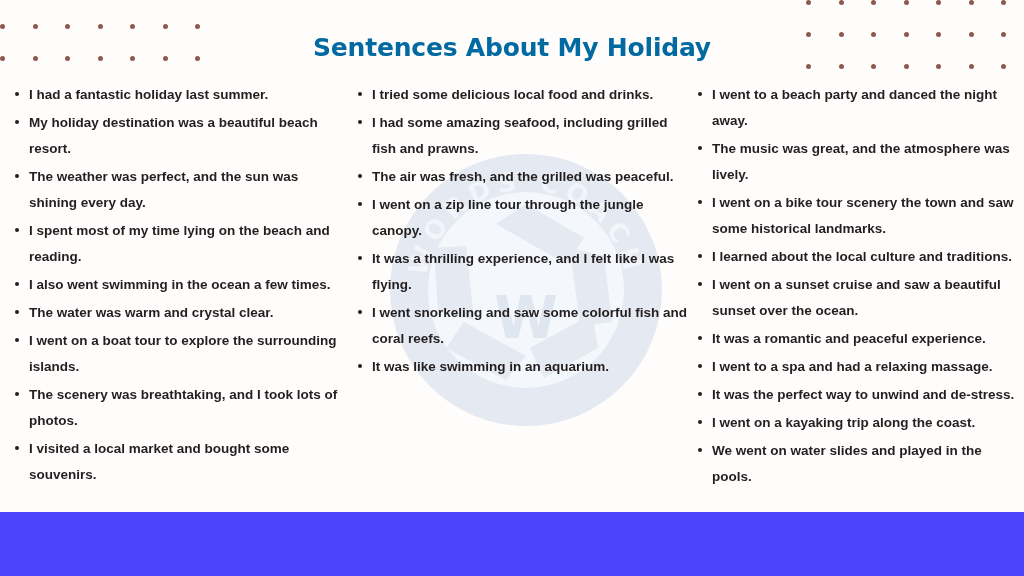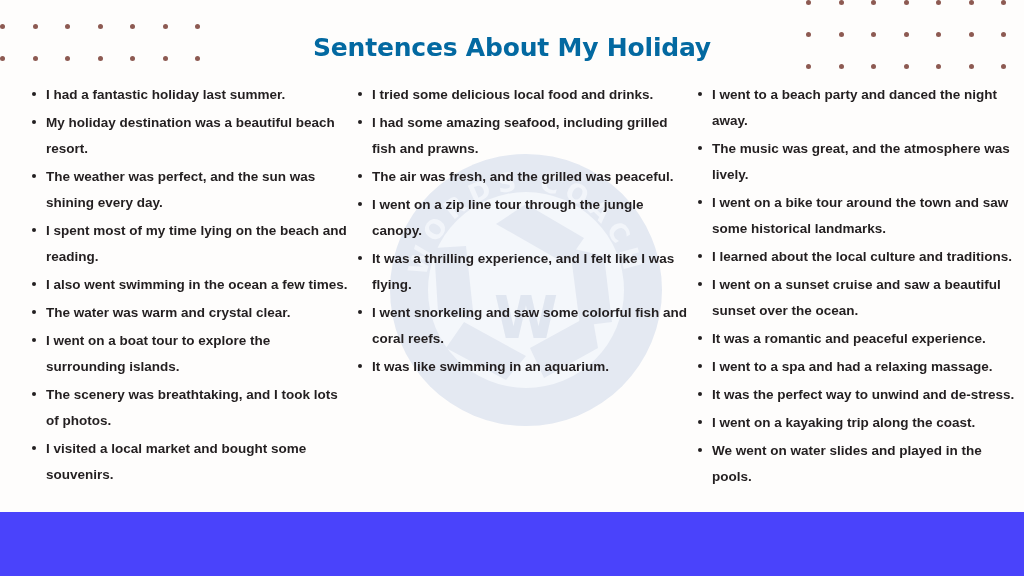--- a/index.html
+++ b/index.html
@@ -69,21 +69,21 @@
     left: 0;
     top: 82px;
     width: 1024px;
     height: 428px;
     display: flex;
     align-items: flex-start;
   }
   .column {
     box-sizing: border-box;
   }
-  #column-1 { width: 355px; padding-left: 29px; padding-right: 6px; }
+  #column-1 { width: 355px; padding-left: 12px; padding-right: 6px; }
   #column-2 { width: 340px; padding-left: 0px; padding-right: 4px; }
   #column-3 { width: 329px; padding-left: 0px; padding-right: 6px; }
 
   ul.sentence-list {
     list-style: none;
     margin: 0;
     padding: 0;
   }
   ul.sentence-list li {
     position: relative;
@@ -206,21 +206,21 @@
           <li><span class="bullet"></span><span>I went on a zip line tour through the jungle canopy.</span></li>
           <li><span class="bullet"></span><span>It was a thrilling experience, and I felt like I was flying.</span></li>
           <li><span class="bullet"></span><span>I went snorkeling and saw some colorful fish and coral reefs.</span></li>
           <li><span class="bullet"></span><span>It was like swimming in an aquarium.</span></li>
         </ul>
     </div>
     <div class="column" id="column-3">
       <ul class="sentence-list">
           <li><span class="bullet"></span><span>I went to a beach party and danced the night away.</span></li>
           <li><span class="bullet"></span><span>The music was great, and the atmosphere was lively.</span></li>
-          <li><span class="bullet"></span><span>I went on a bike tour around the town and saw some historical landmarks.</span></li>
+          <li><span class="bullet"></span><span>I went on a bike tour scenery the town and saw some historical landmarks.</span></li>
           <li><span class="bullet"></span><span>I learned about the local culture and traditions.</span></li>
           <li><span class="bullet"></span><span>I went on a sunset cruise and saw a beautiful sunset over the ocean.</span></li>
           <li><span class="bullet"></span><span>It was a romantic and peaceful experience.</span></li>
           <li><span class="bullet"></span><span>I went to a spa and had a relaxing massage.</span></li>
           <li><span class="bullet"></span><span>It was the perfect way to unwind and de-stress.</span></li>
           <li><span class="bullet"></span><span>I went on a kayaking trip along the coast.</span></li>
           <li><span class="bullet"></span><span>We went on water slides and played in the pools.</span></li>
         </ul>
     </div>
   </div>

